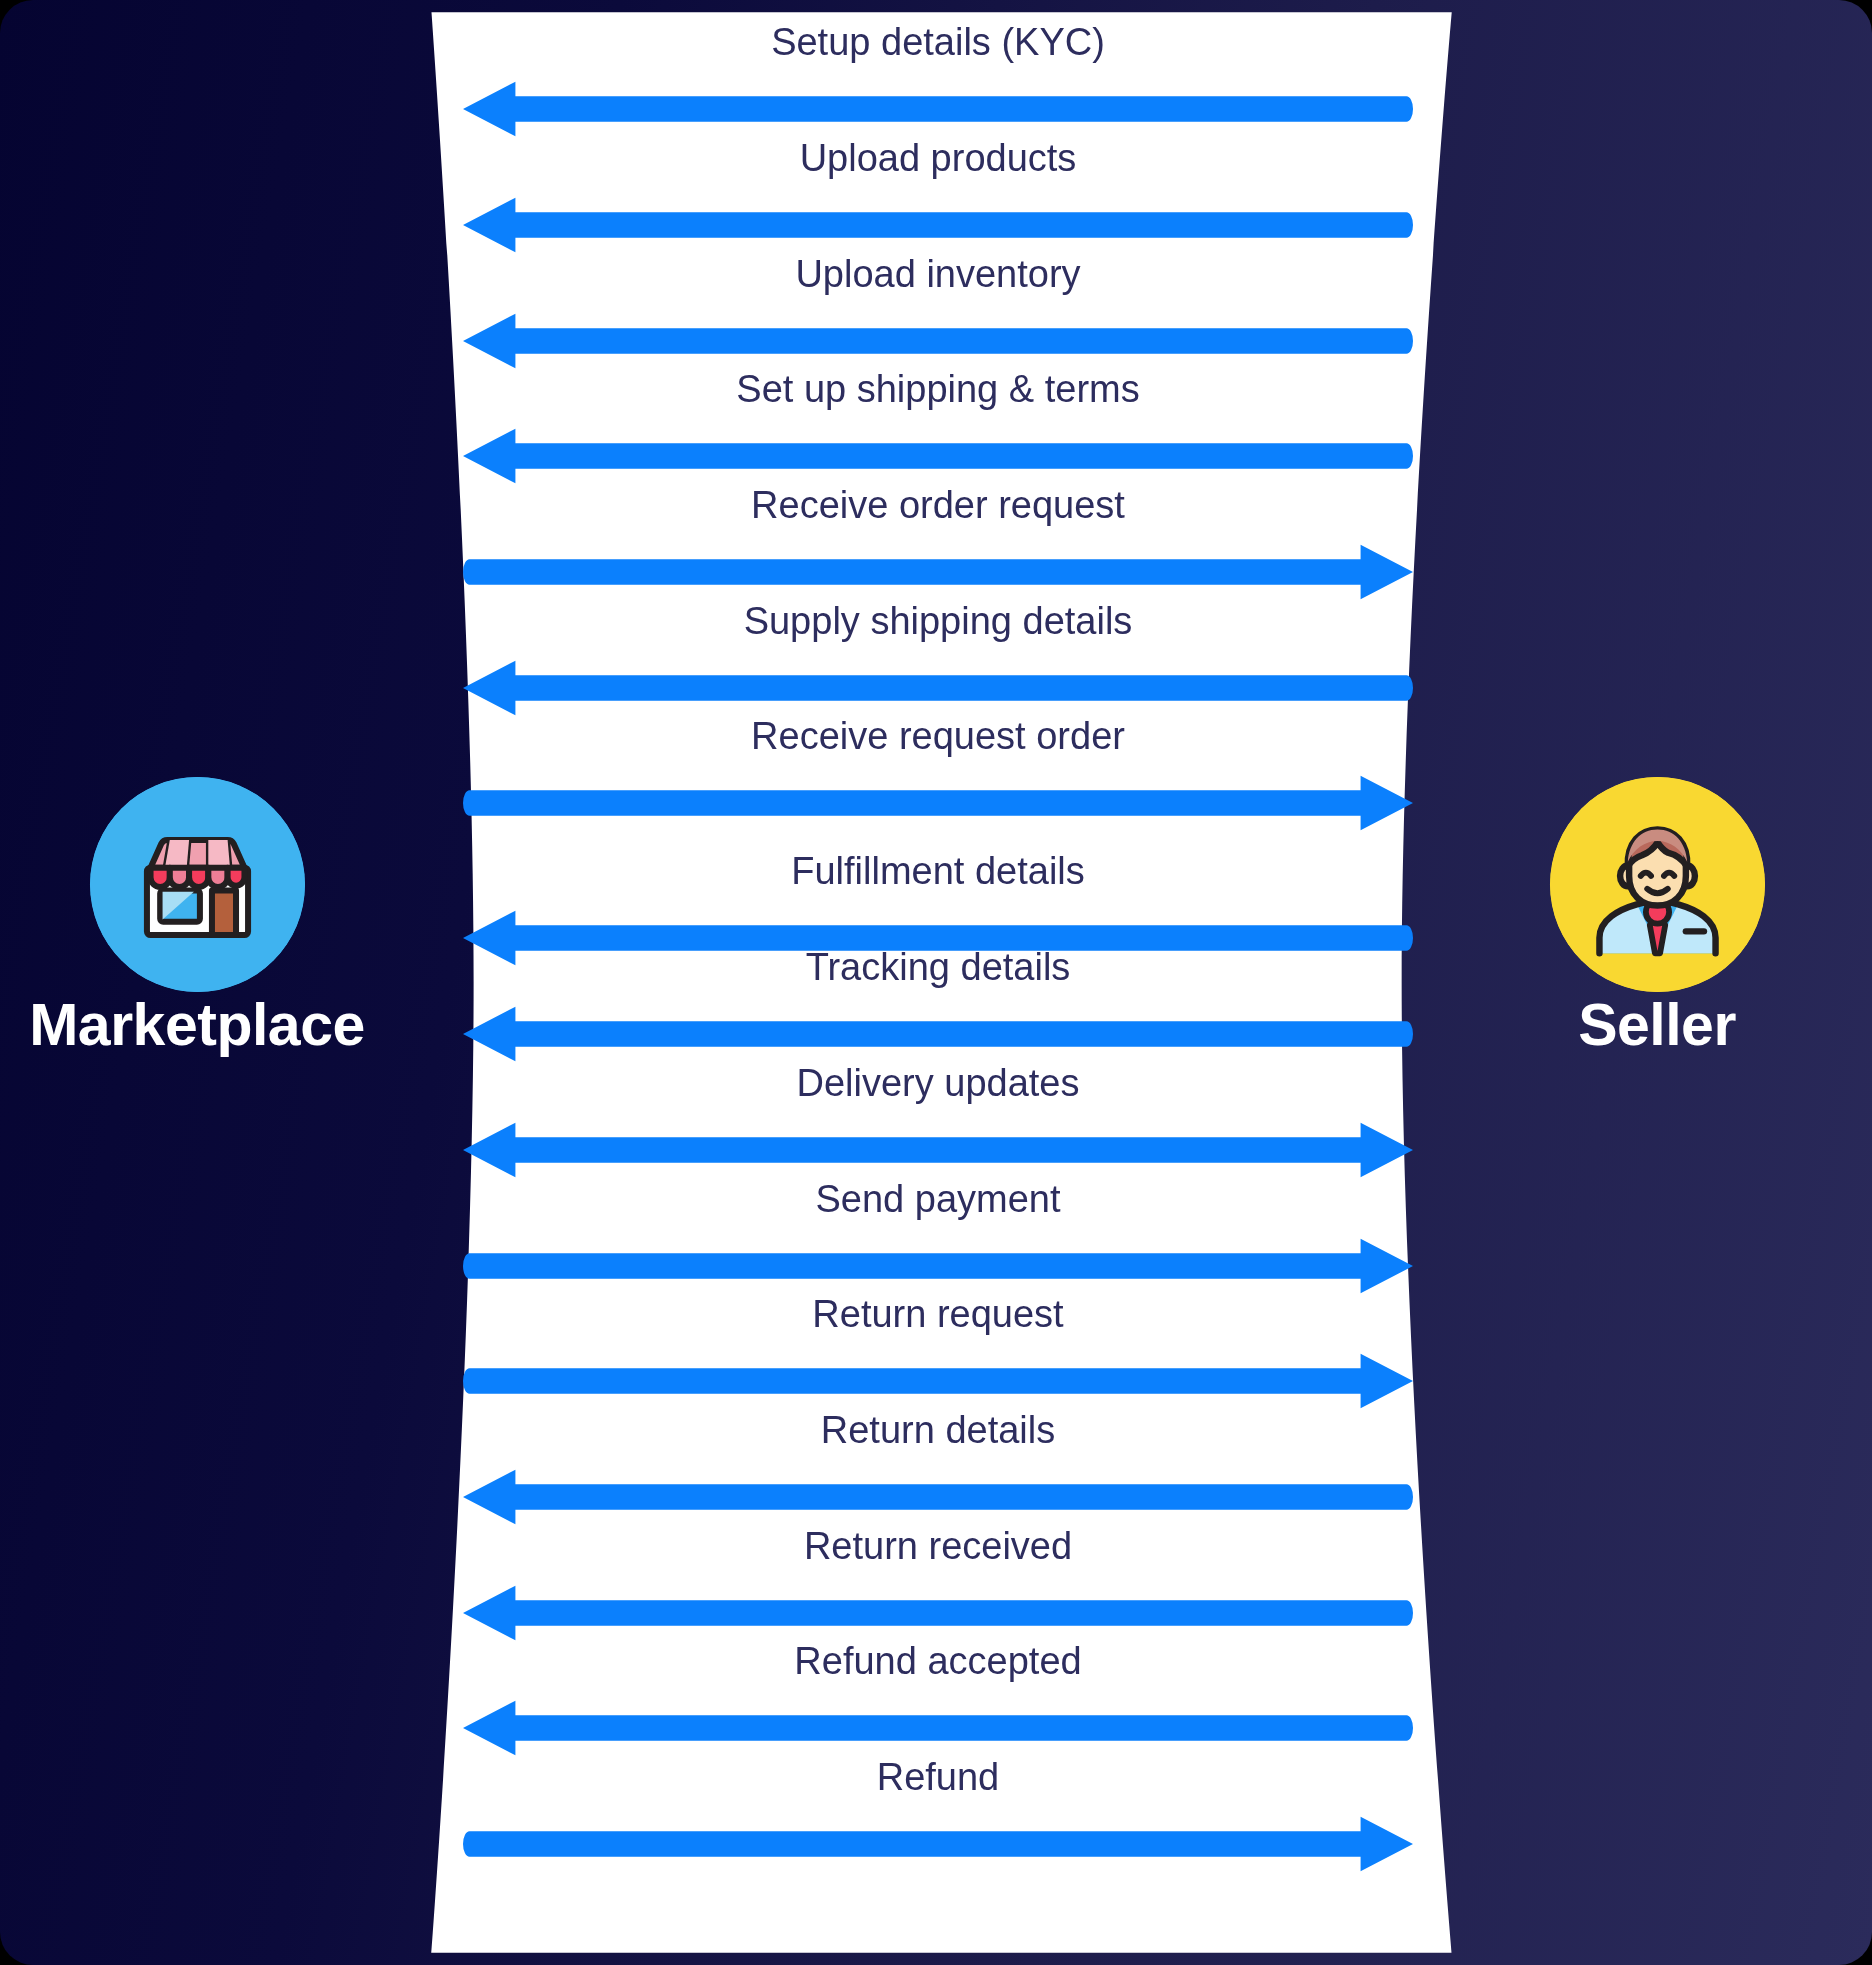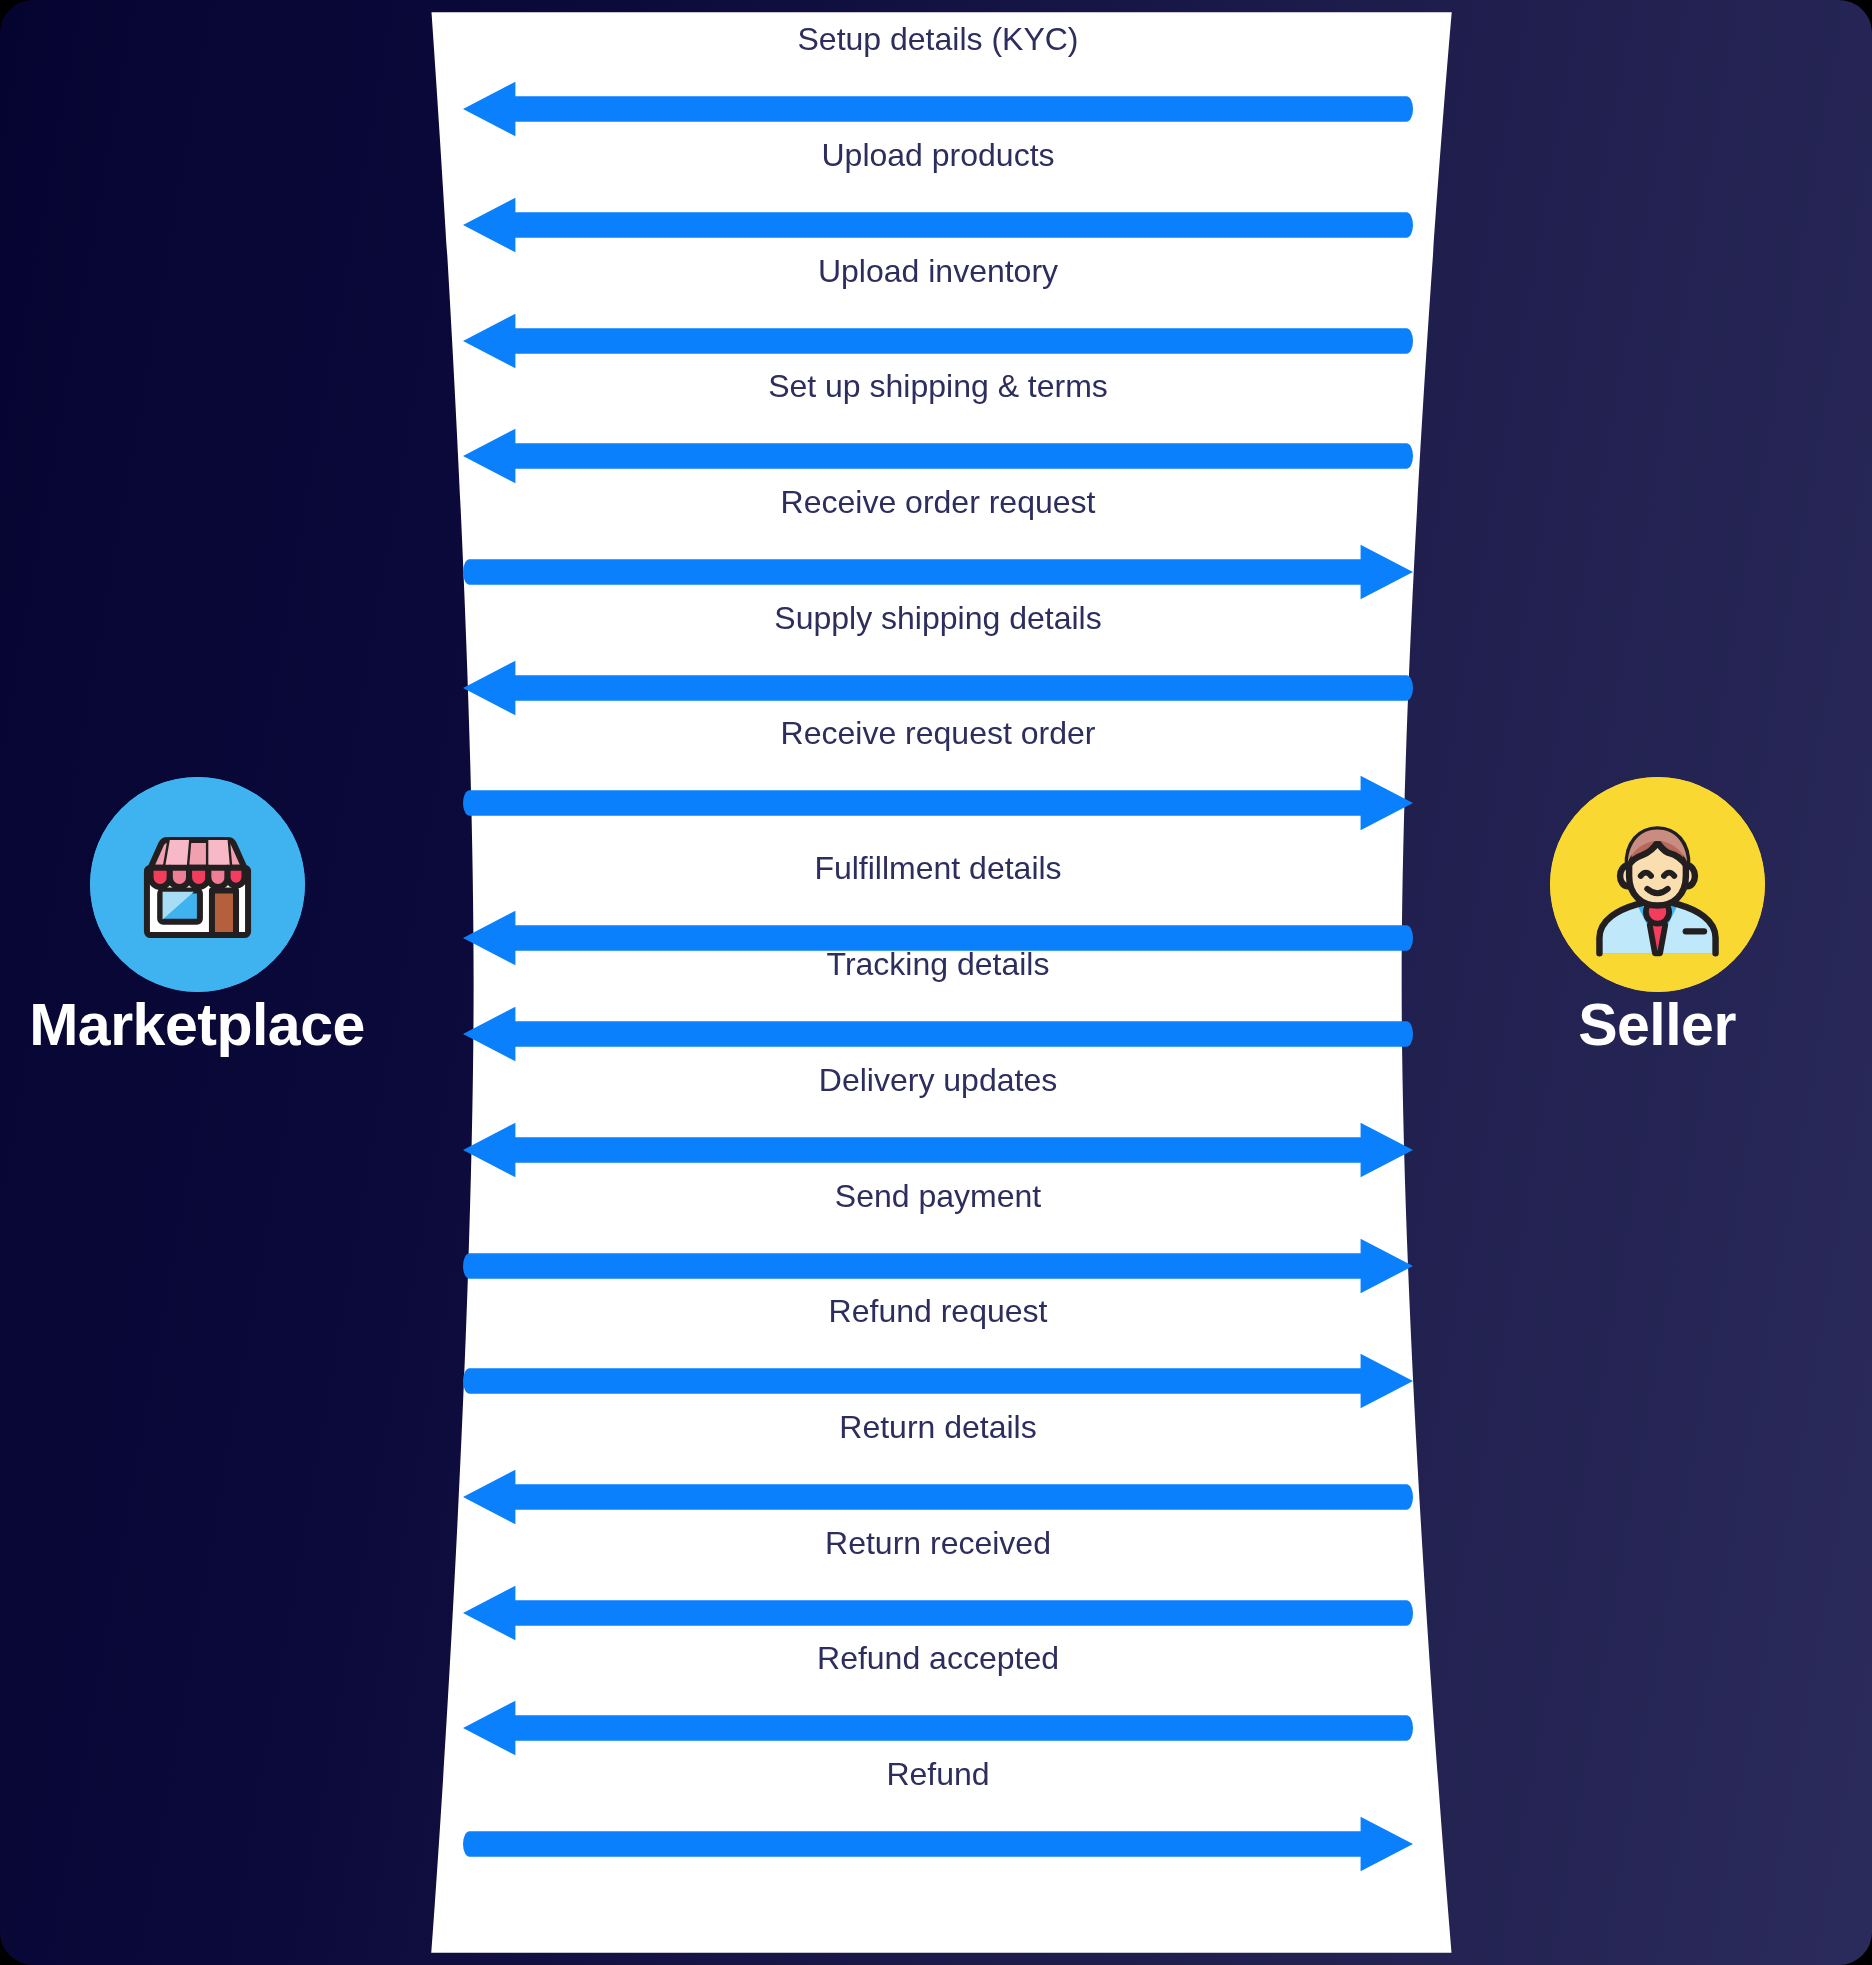--- a/index.html
+++ b/index.html
@@ -75,21 +75,21 @@
     width: 950px;
     height: 117px;
   }
   .row-label {
     position: absolute;
     left: 0;
     top: 0;
     width: 950px;
     text-align: center;
     color: #2D2D5E;
-    font-size: 32px;
+    font-size: 38px;
     font-weight: 400;
     line-height: 1.05;
     white-space: nowrap;
     font-family: "Liberation Sans", sans-serif;
   }
   .row-arrow {
     position: absolute;
     left: 0;
     top: 55px;
     width: 950px;
@@ -250,21 +250,21 @@
       </div>
       <div class="row" style="top: 1180px;">
         <div class="row-label">Send payment</div>
         <div class="row-arrow">
           <svg viewBox="0 0 2030 132" preserveAspectRatio="none">
             <path d="M 2030 66 L 1918 7.759999999999998 L 1918 39 L 14 39 A 14 27 0 0 0 14 93 L 1918 93 L 1918 124.24000000000001 Z" fill="#0B80FD"></path>
           </svg>
         </div>
       </div>
       <div class="row" style="top: 1295px;">
-        <div class="row-label">Refund request</div>
+        <div class="row-label">Return request</div>
         <div class="row-arrow">
           <svg viewBox="0 0 2030 132" preserveAspectRatio="none">
             <path d="M 2030 66 L 1918 7.759999999999998 L 1918 39 L 14 39 A 14 27 0 0 0 14 93 L 1918 93 L 1918 124.24000000000001 Z" fill="#0B80FD"></path>
           </svg>
         </div>
       </div>
       <div class="row" style="top: 1411px;">
         <div class="row-label">Return details</div>
         <div class="row-arrow">
           <svg viewBox="0 0 2030 132" preserveAspectRatio="none">

